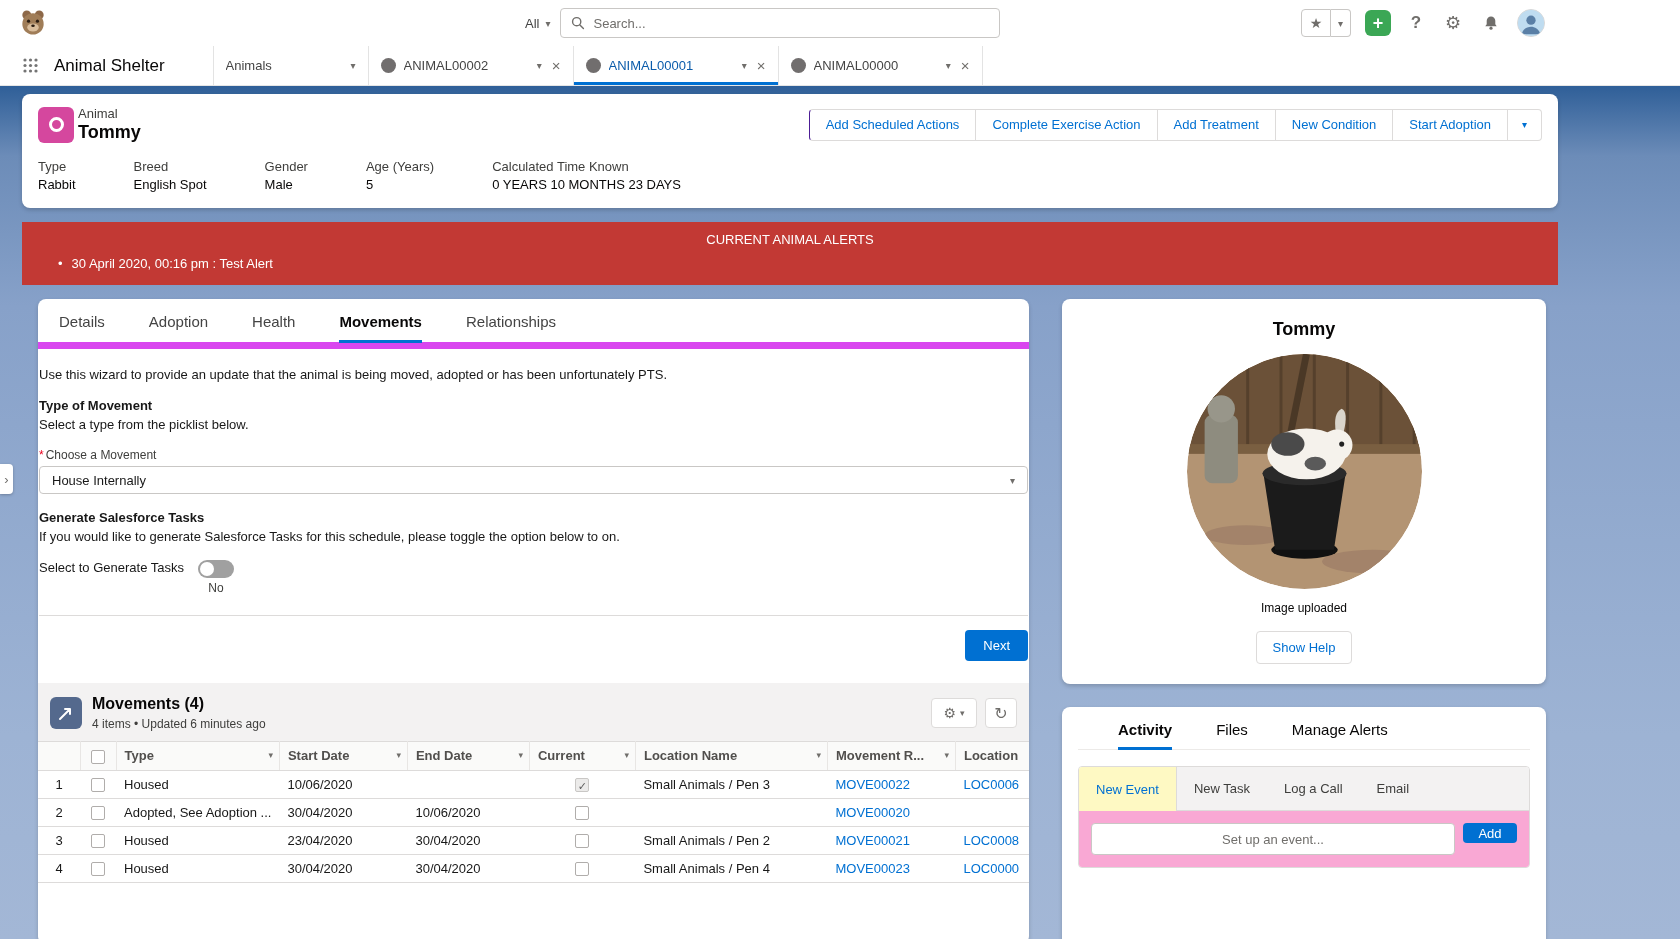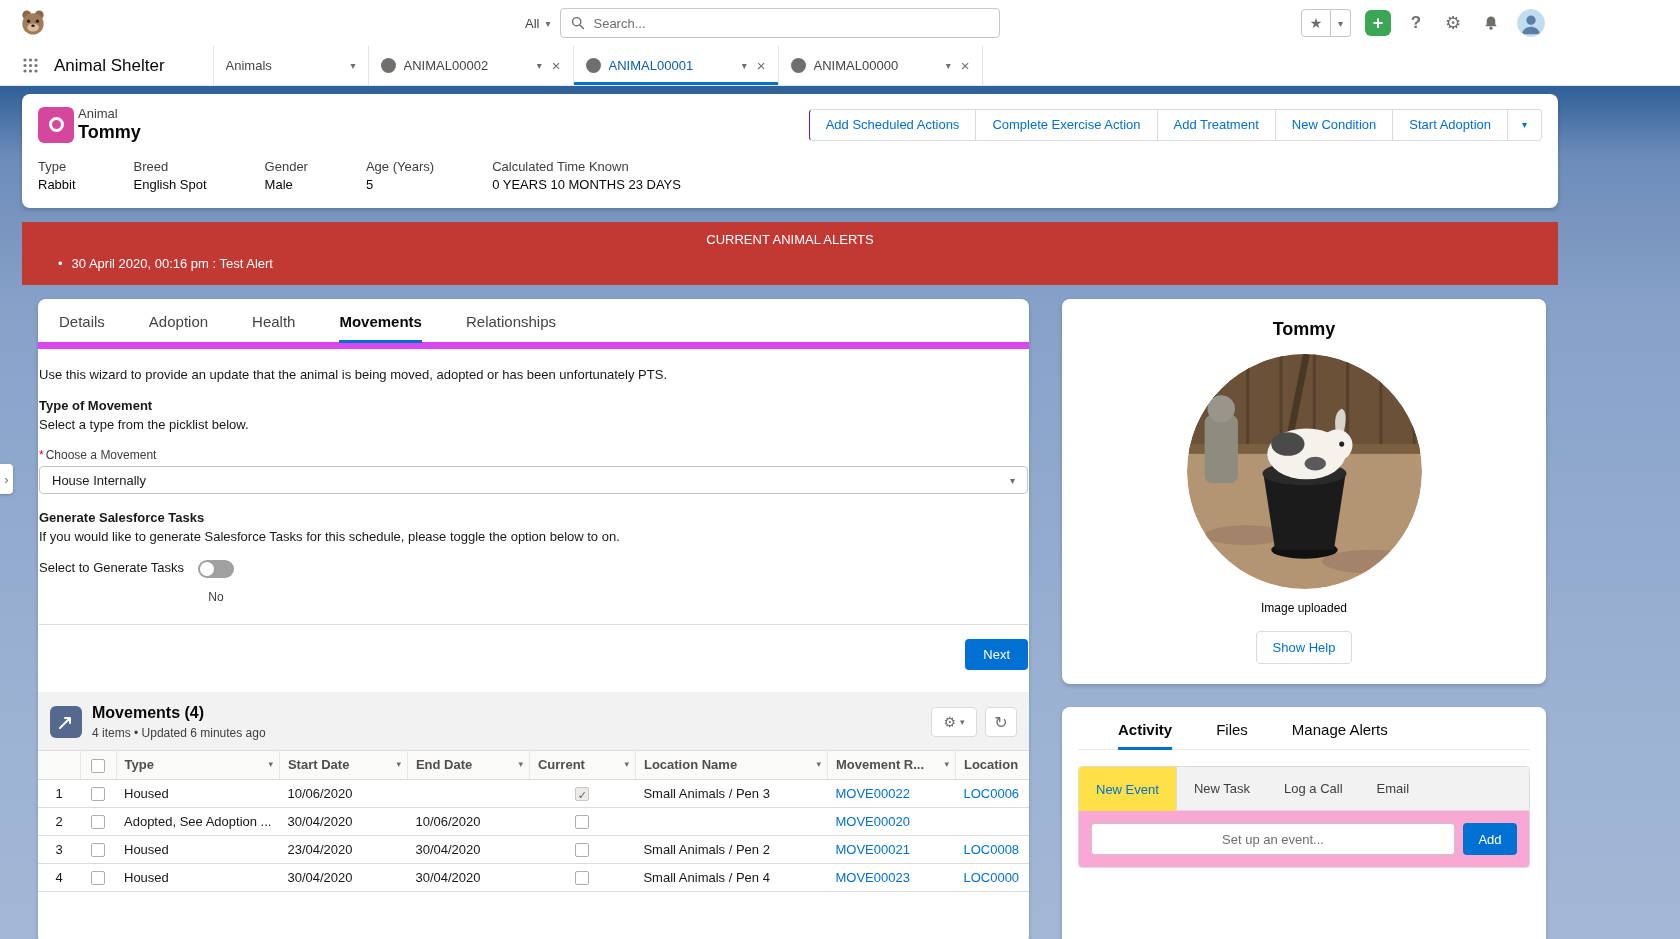--- a/index.html
+++ b/index.html
@@ -83,21 +83,21 @@
   
   .wizard { padding:18px 1px 0; }
   .wizard-intro { margin-bottom:16px; }
   .sec-title { font-weight:bold; margin-bottom:4px; }
   .sec-sub { margin-bottom:16px; }
   .field-label { font-size:12px; color:#3e3e3c; margin-bottom:4px; }
   .req { color:#ea001e; margin-right:2px; }
   .select-box { height:28px; border:1px solid #c9c7c5; border-radius:4px; display:flex; align-items:center; justify-content:space-between; padding:0 12px; margin-bottom:16px; cursor:pointer; background:#fff; }
   .select-box .caret { font-size:10px; color:#706e6b; }
   .toggle-row { display:flex; align-items:flex-start; gap:14px; margin:12px 0 4px; }
-  .toggle-wrap { display:flex; flex-direction:column; align-items:center; gap:12px; cursor:pointer; }
+  .toggle-wrap { display:flex; flex-direction:column; align-items:center; gap:3px; cursor:pointer; }
   .toggle { width:36px; height:18px; border-radius:9px; background:#a0a0a0; position:relative; }
   .toggle .knob { position:absolute; left:2px; top:2px; width:14px; height:14px; border-radius:50%; background:#fff; }
   .toggle-state { font-size:12px; color:#3e3e3c; }
   .divider { border-top:1px solid #dddbda; margin:20px 0 14px; }
   .next-row { display:flex; justify-content:flex-end; padding-bottom:22px; }
   .btn-primary { background:#0070d2; color:#fff; border:none; border-radius:4px; padding:8px 18px; font-size:13px; }
 
   
   .rl-header { background:#f3f2f2; padding:12px 12px 10px; display:flex; align-items:center; }
   .rl-icon { width:32px; height:32px; border-radius:6px; background:#54698d; display:flex; align-items:center; justify-content:center; flex:none; }
@@ -129,25 +129,25 @@
   .help-btn { margin-top:16px; margin-bottom:4px; background:#fff; border:1px solid #dddbda; border-radius:4px; color:#0070d2; font-size:13px; padding:8px 16px; }
 
   .activity-card { padding:14px 16px; min-height:252px; }
   .act-tabs { display:flex; gap:44px; border-bottom:1px solid #eceae8; }
   .act-tab { font-size:15px; color:#080707; padding-bottom:11px; position:relative; cursor:pointer; white-space:nowrap; }
   .act-tab.active { font-weight:bold;margin-left:40px; }
   .act-tab.active::after { content:""; position:absolute; left:0; right:0; bottom:-1px; height:3px; background:#0070d2; }
   .composer { margin-top:16px; border:1px solid #dddbda; border-radius:4px; overflow:hidden; }
   .composer-tabs { display:flex; background:#f3f2f2; border-bottom:1px solid #dddbda; height:44px; align-items:stretch; }
   .composer-tab { display:flex; align-items:center; padding:0 17px; color:#3e3e3c; font-size:13px; cursor:pointer; white-space:nowrap; }
-  .composer-tab.active { background:#fde047; color:#0070d2; border-right:1px solid #dddbda; margin-bottom:-1px; }
+  .composer-tab.active { background:#fef9c3; color:#0070d2; border-right:1px solid #dddbda; margin-bottom:-1px; }
   .composer-body { padding:12px; display:flex; gap:8px; background:#f9a8d4; }
   .event-input { flex:1; height:32px; border:1px solid #c9c7c5; border-radius:4px; text-align:center; font-size:13px; color:#181818; outline:none; }
   .event-input::placeholder { color:#706e6b; }
-  .add-btn { width:54px; height:32px; background:#0070d2; color:#fff; border:none; border-radius:4px; font-size:13px; }
+  .add-btn { width:54px; height:20px; background:#0070d2; color:#fff; border:none; border-radius:4px; font-size:13px; }
 
   .split-arrow { position:absolute; left:0; top:378px; width:13px; height:30px; background:#fff; border-radius:0 4px 4px 0; box-shadow:0 1px 3px rgba(0,0,0,.25); display:flex; align-items:center; justify-content:center; color:#706e6b; font-size:13px; cursor:pointer; }
 </style>
 </head>
 <body>
 
 <header class="global-header">
   <div class="logo">
     <svg viewBox="0 0 36 36" width="32" height="32">
       <circle cx="11" cy="9" r="5" fill="#8d6848"></circle>

